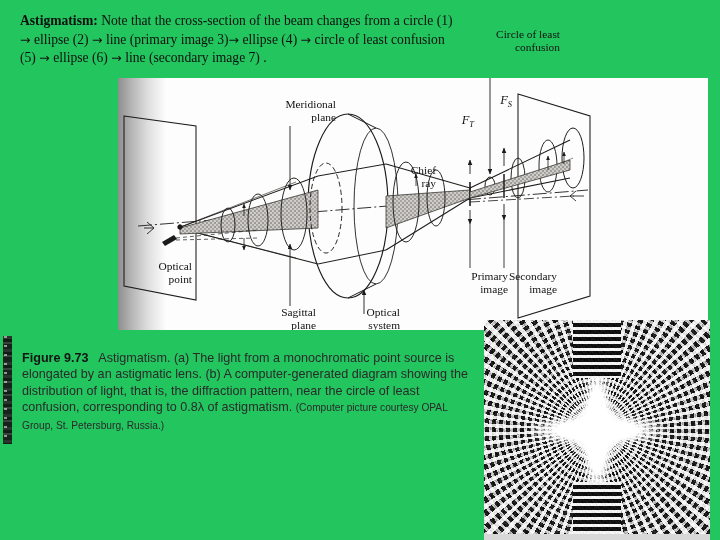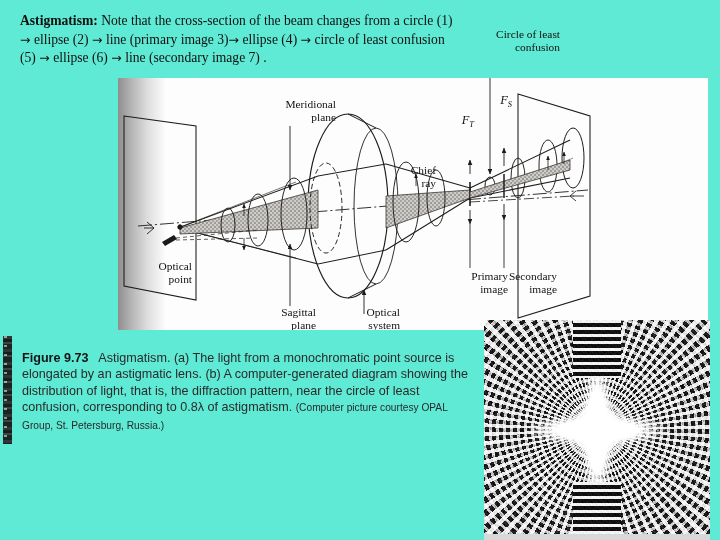--- a/index.html
+++ b/index.html
@@ -3,21 +3,21 @@
 <meta charset="utf-8">
 <style>
   html,body{margin:0;padding:0;}
   body{
     width:720px;height:540px;
     background:#ffffff;
     font-family:"Liberation Serif", serif;
     overflow:hidden;
     position:relative;
   }
-  .page{position:absolute;left:0;top:0;width:720px;height:540px;background:#5eead4;text-decoration:underline;}
+  .page{position:absolute;left:0;top:0;width:720px;height:540px;background:#22c55e;text-decoration:underline;}
 
   
   .intro{
     position:absolute;left:20px;top:12px;width:440px;
     font-family:"Liberation Serif", serif;
     font-size:13.6px;line-height:18.5px;color:#100f0f;
     text-align:left;
   }
   .intro b{font-family:"Liberation Serif", serif;font-weight:bold;}
   .arrow{font-family:"DejaVu Sans", sans-serif;font-size:12.5px;}

